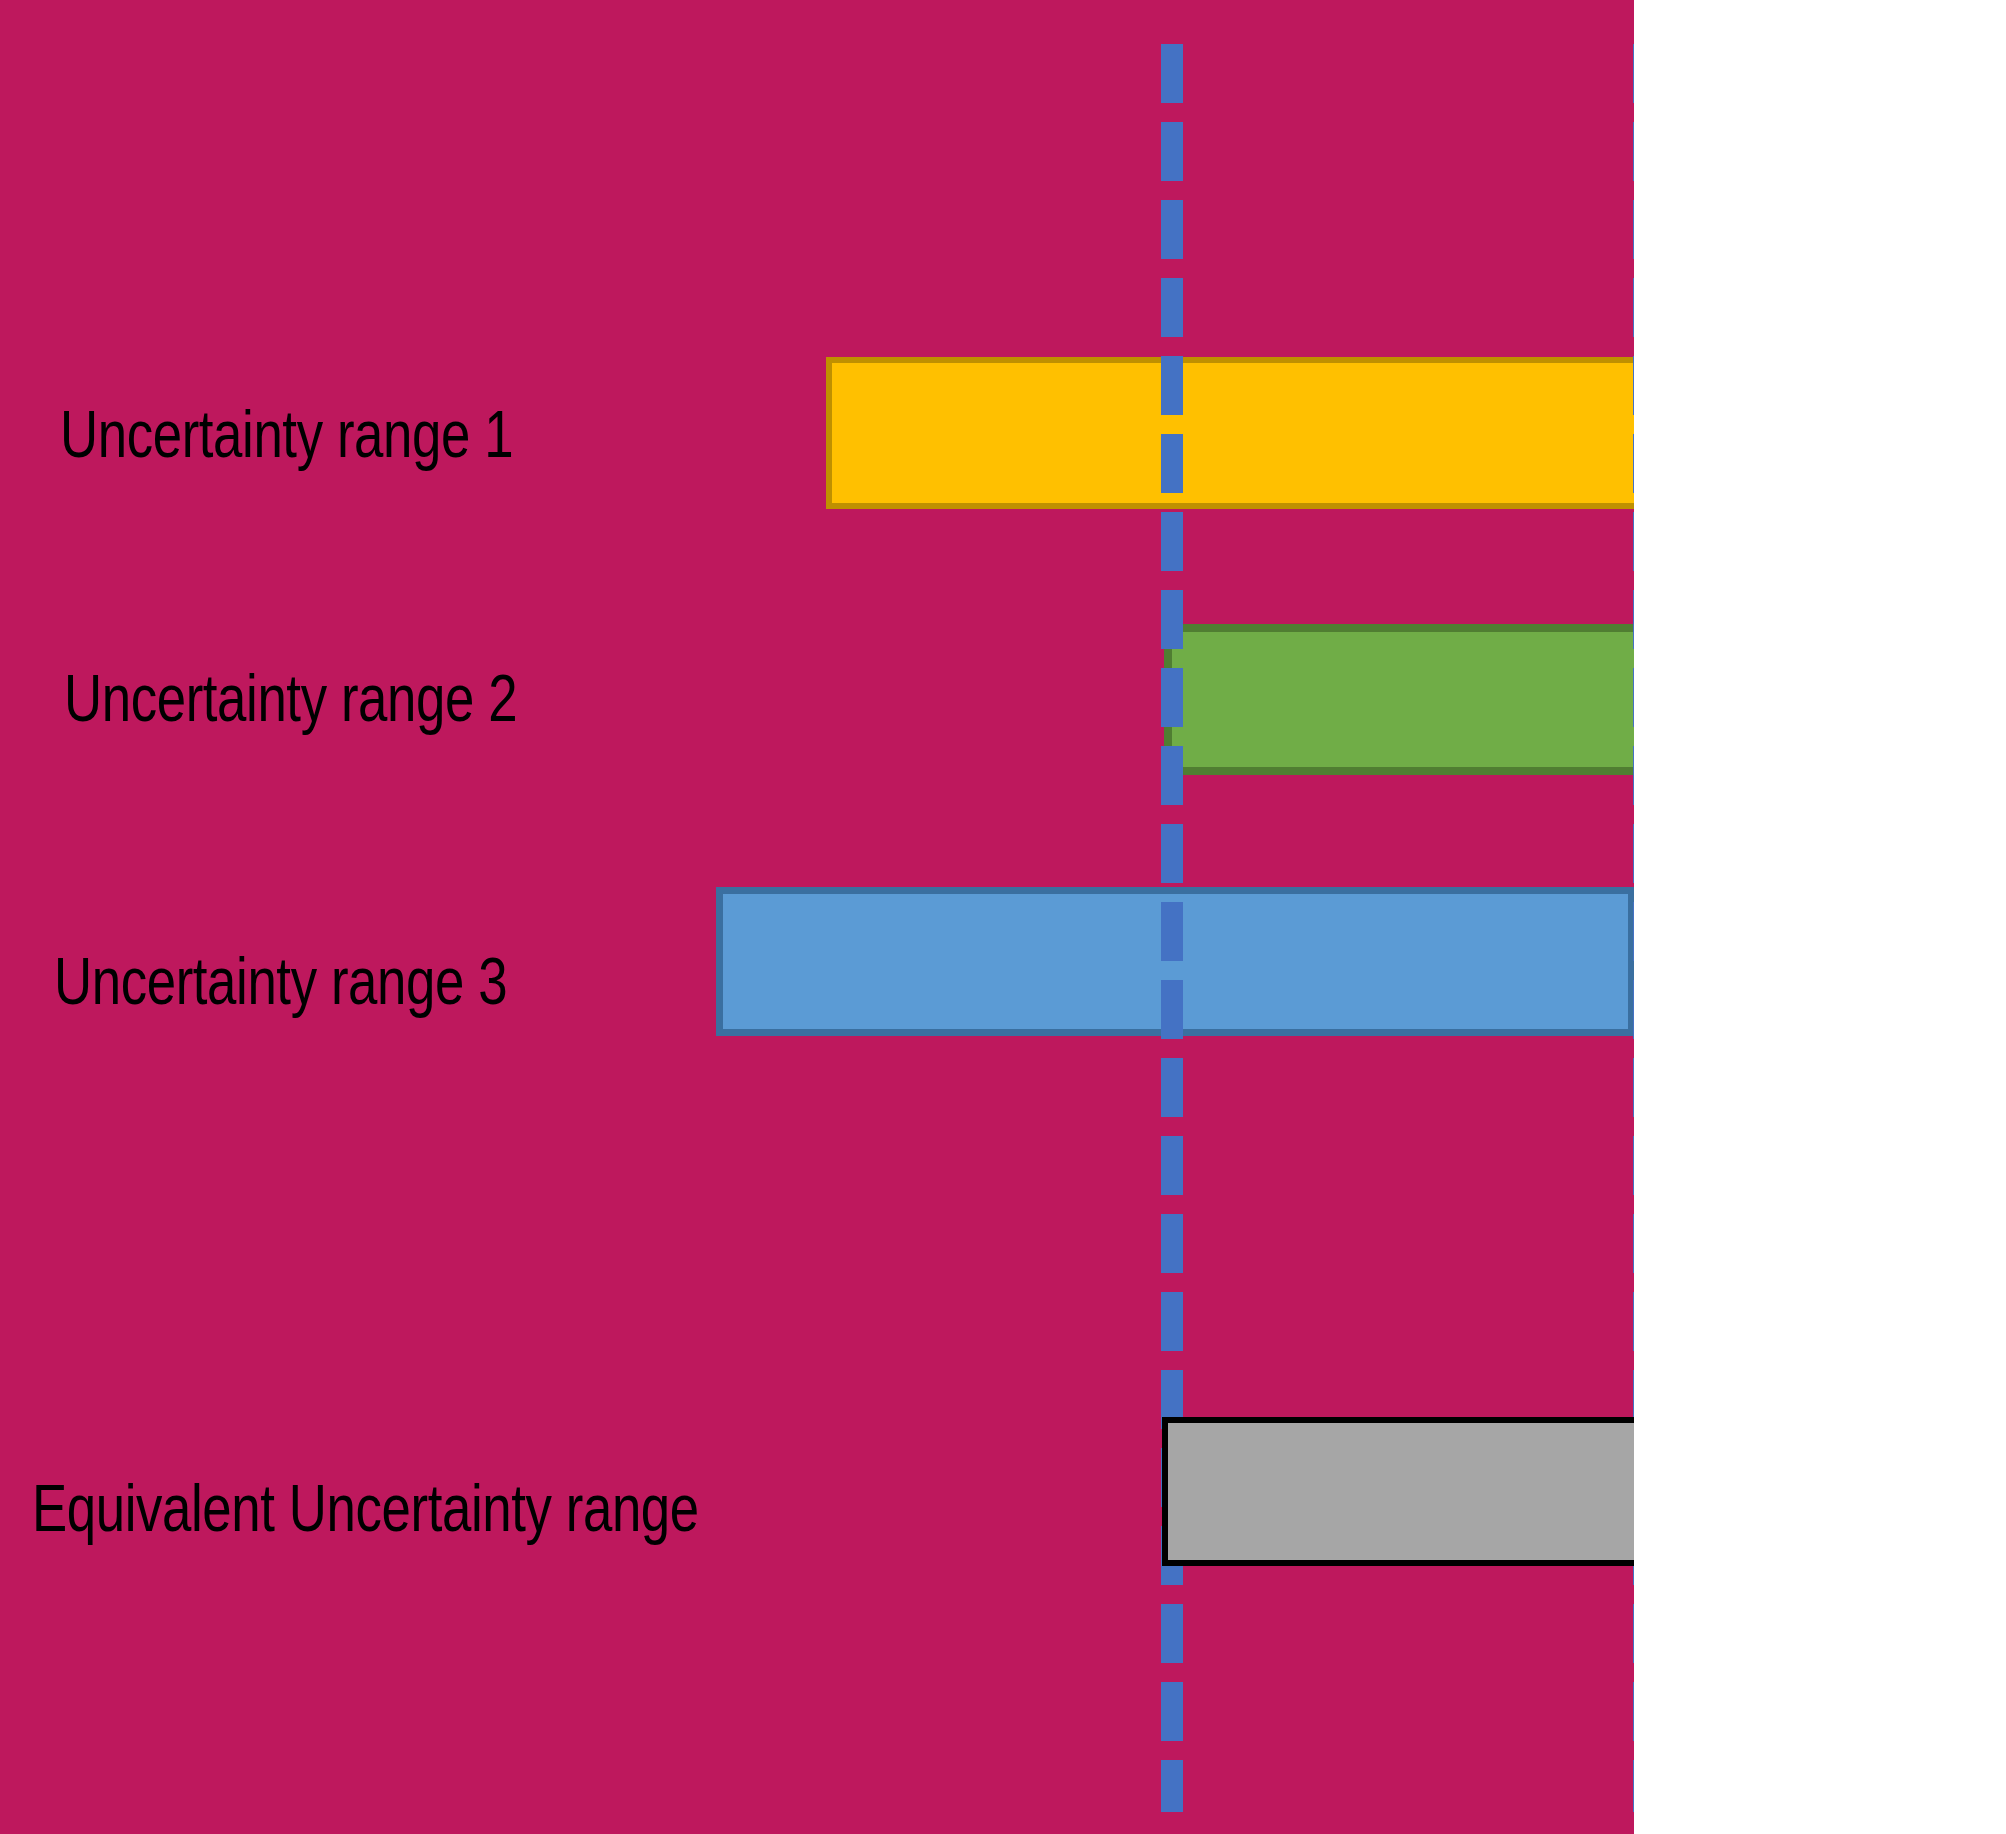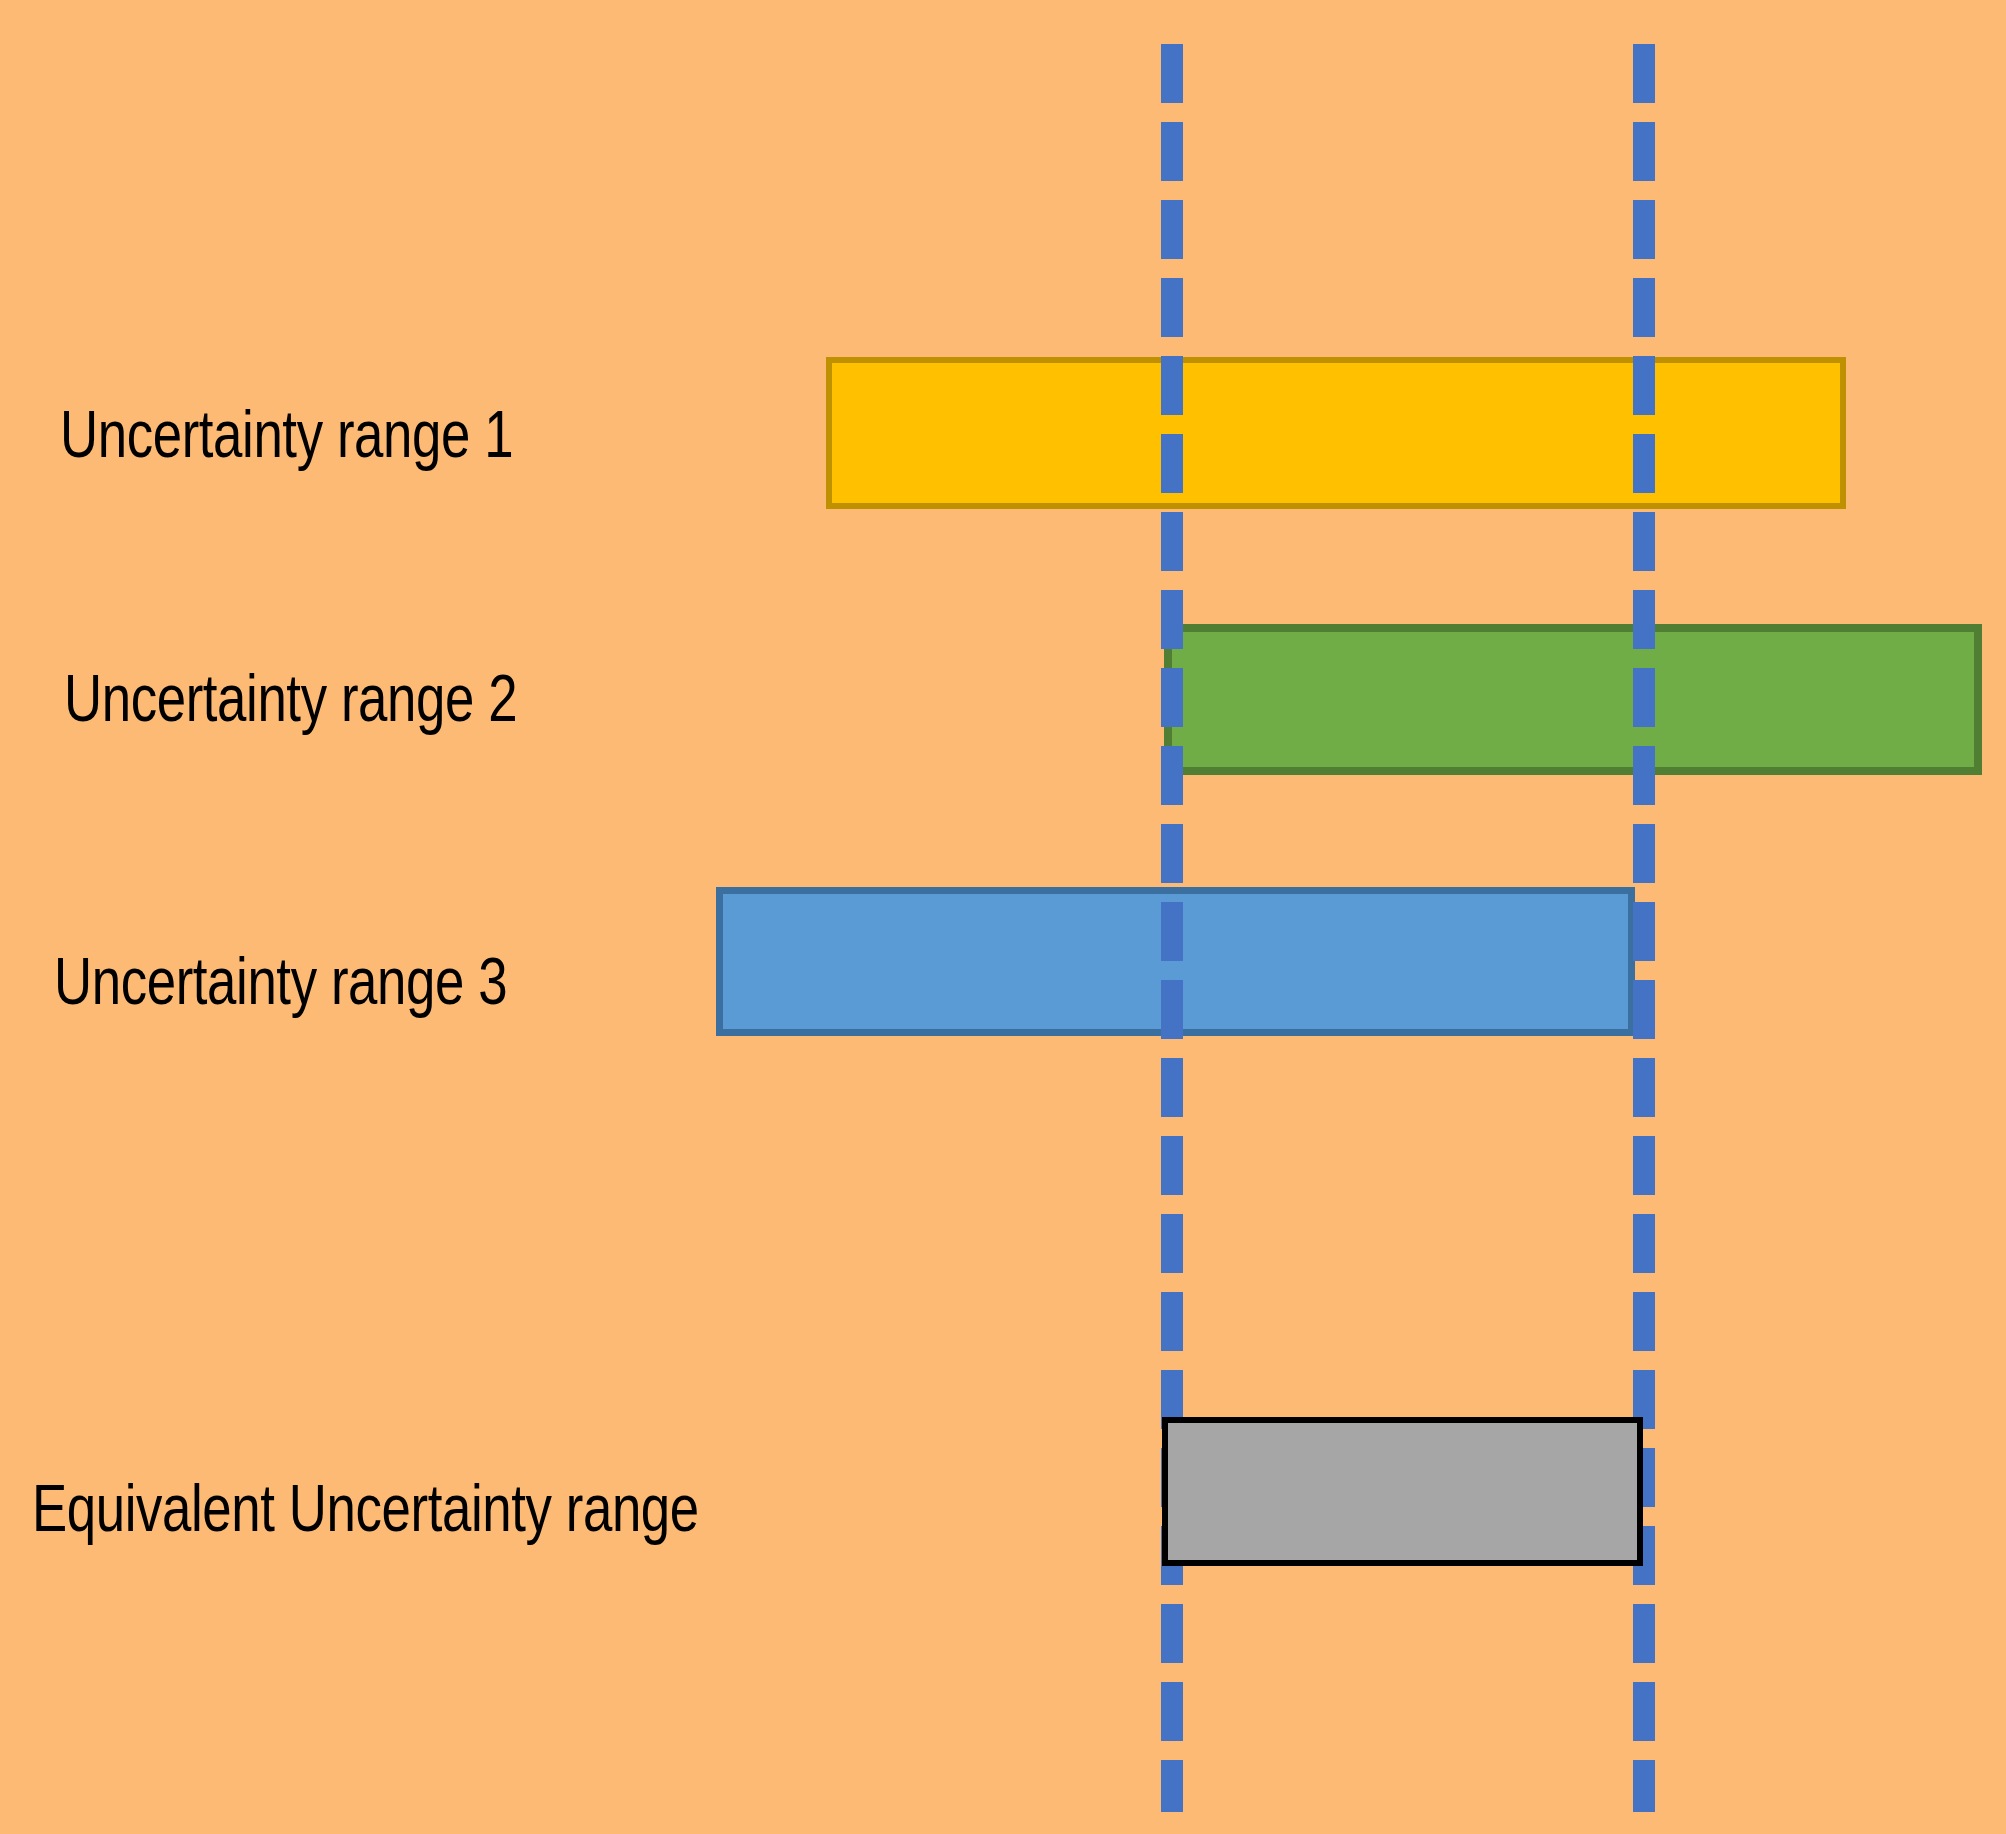--- a/index.html
+++ b/index.html
@@ -46,21 +46,21 @@
     white-space: nowrap;
     letter-spacing: -0.5px;
     transform: scaleX(0.80);
     transform-origin: left center;
     z-index: 10;
   }
 </style>
 </head>
 <body>
 
-<div id="canvas" style="width: 2006px; height: 1834px; background: #fdba74;">
+<div id="canvas" style="width: 1634px; height: 1834px; background: #be185d;">
     <div class="axis-line" style="left: 1161px; top: 44px; height: 1768px; width: 21.5px;">
       <div class="dash" style="top: 0px; height: 59px; background: rgb(68, 114, 196); width: 21.5px;"></div>
       <div class="dash" style="top: 78px; height: 59px; background: rgb(68, 114, 196); width: 21.5px;"></div>
       <div class="dash" style="top: 156px; height: 59px; background: rgb(68, 114, 196); width: 21.5px;"></div>
       <div class="dash" style="top: 234px; height: 59px; background: rgb(68, 114, 196); width: 21.5px;"></div>
       <div class="dash" style="top: 312px; height: 59px; background: rgb(68, 114, 196); width: 21.5px;"></div>
       <div class="dash" style="top: 390px; height: 59px; background: rgb(68, 114, 196); width: 21.5px;"></div>
       <div class="dash" style="top: 468px; height: 59px; background: rgb(68, 114, 196); width: 21.5px;"></div>
       <div class="dash" style="top: 546px; height: 59px; background: rgb(68, 114, 196); width: 21.5px;"></div>
       <div class="dash" style="top: 624px; height: 59px; background: rgb(68, 114, 196); width: 21.5px;"></div>

